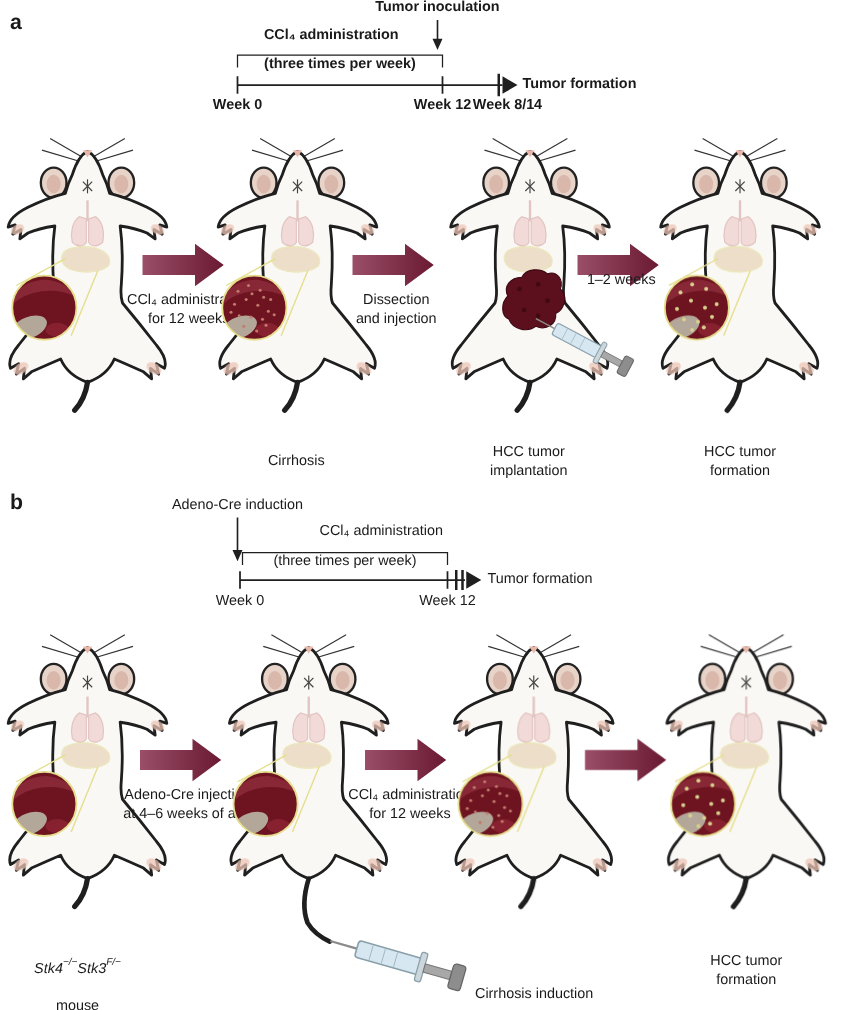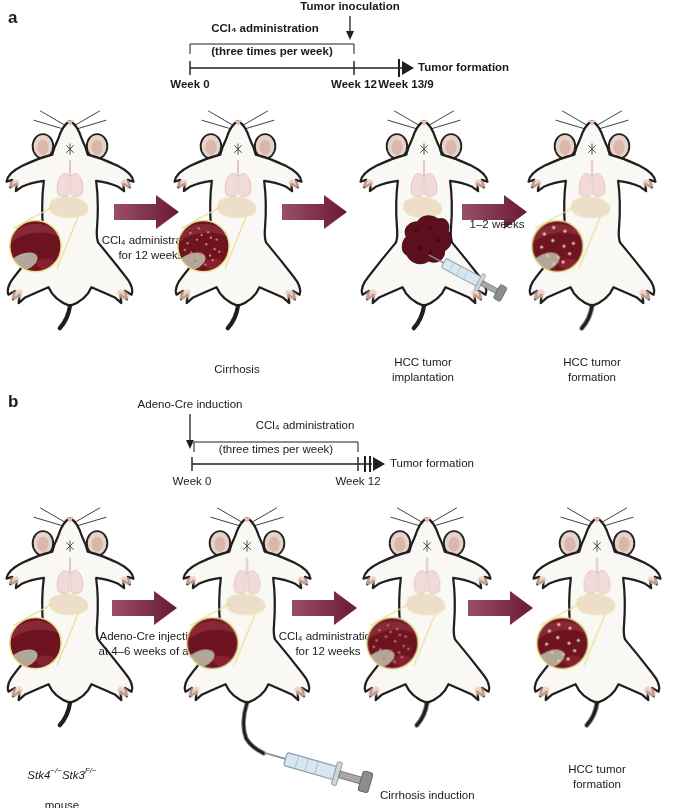--- a/index.html
+++ b/index.html
@@ -154,21 +154,21 @@
       <line x1="202" y1="61" x2="202" y2="75" stroke="#1f1f1f" stroke-width="1.4"></line>
       <line x1="247" y1="59" x2="247" y2="77" stroke="#1f1f1f" stroke-width="2"></line>
       <polygon points="250,61 250,75 262,68" fill="#1f1f1f"></polygon>
     </svg>
     <div class="tl-text" style="left:138px;top:0;width:120px;">Tumor inoculation</div>
     <div class="tl-text" style="left:43px;top:22px;width:140px;">CCl₄ administration</div>
     <div class="tl-text" style="left:50px;top:45px;width:140px;">(three times per week)</div>
     <div class="tl-text tl-left" style="left:266px;top:61px;width:104px;">Tumor formation</div>
     <div class="tl-text" style="left:10px;top:78px;width:56px;">Week 0</div>
     <div class="tl-text" style="left:174px;top:78px;width:56px;">Week 12</div>
-    <div class="tl-text" style="left:219px;top:78px;width:70px;">Week 13/9</div>
+    <div class="tl-text" style="left:219px;top:78px;width:70px;">Week 8/14</div>
   </div>
 
   <div class="mouse" style="left:0px;top:108px;">
     <svg width="140" height="224" viewBox="0 0 150 240">
       <use href="#mouseBase"></use>
         <use href="#mouseTail"></use>
       <g>
           <use href="#liverInset"></use>
         </g>
     </svg>
@@ -187,20 +187,22 @@
       <g>
           <use href="#liverInset"></use>
           <use href="#dotsCirr"></use>
         </g>
     </svg>
   </div>
 
   <svg class="abs" style="left:282px;top:194px;" width="66" height="36">
     <polygon points="0,10 42,10 42,1 65,18 42,35 42,26 0,26" fill="url(#arrowGrad)"></polygon>
   </svg>
+  <div class="arrow-label" style="left:254px;top:233px;width:126px;">Dissection
+and injection</div>
 
   <div class="mouse" style="left:354px;top:108px;">
     <svg width="140" height="224" viewBox="0 0 150 240">
       <use href="#mouseBase"></use>
         <use href="#mouseTail"></use>
       <g>
         <path d="M56,138 C52,130 58,122 68,122 C72,114 84,114 90,119 C98,116 104,124 101,132
                  C108,138 104,150 97,153 C98,162 89,168 80,164 C72,170 60,166 57,158
                  C50,155 50,144 56,138 Z" fill="#5c0f1d" stroke="#3f0a14" stroke-width="1"></path>
         <g fill="#3f0a12">

